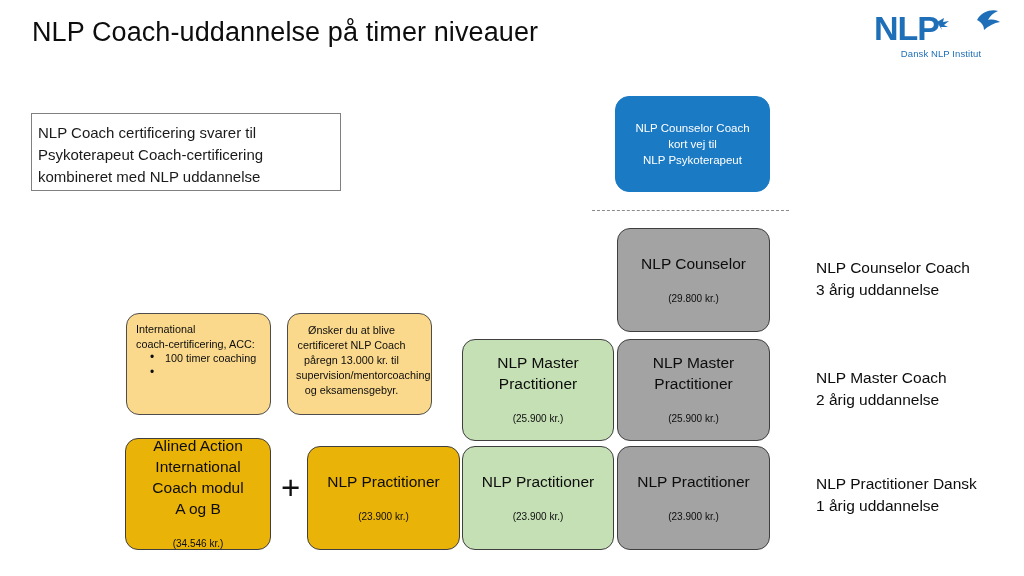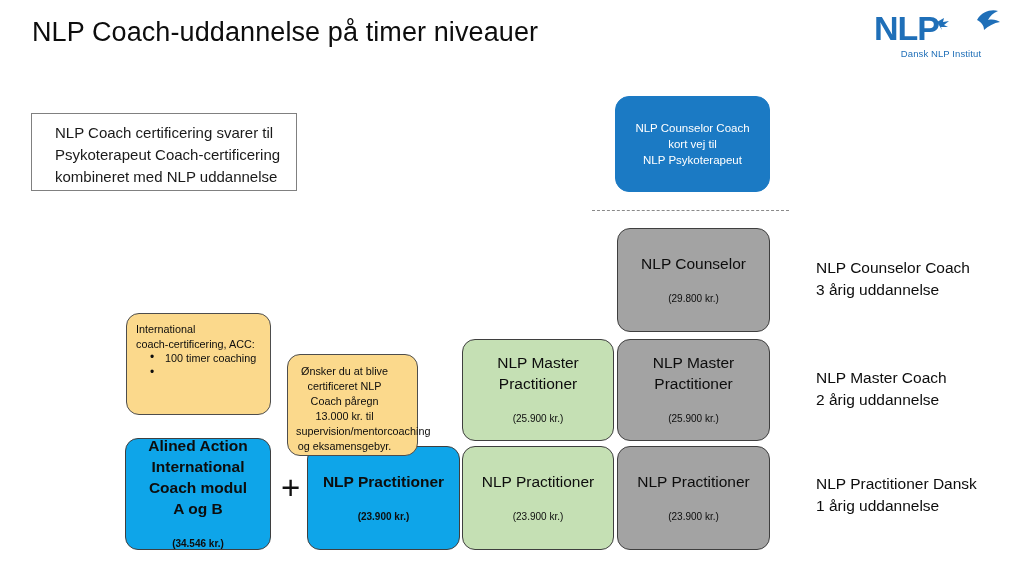--- a/index.html
+++ b/index.html
@@ -53,26 +53,26 @@
     color: #1f6fb8;
     letter-spacing: 0.1px;
     white-space: nowrap;
   }
 
   
   #note-box {
     position: absolute;
     left: 31px;
     top: 113px;
-    width: 266px;
+    width: 310px;
     height: 78px;
     border: 1.6px solid #808080;
     background: #ffffff;
     box-sizing: border-box;
-    padding: 8px 11px 0 23px;
+    padding: 8px 11px 0 6px;
   }
   #note-box .line {
     font-size: 15px;
     line-height: 22px;
     color: #1a1a1a;
     white-space: nowrap;
   }
 
   
   .node {
@@ -95,21 +95,21 @@
   .node .t2 {
     font-size: 10px;
     line-height: 18px;
     color: #0d0d0d;
     white-space: nowrap;
     margin-top: 16px;
   }
 
   .green-dark  { background: #a3a3a3; }
   .green-mid   { background: #c5e0b4; }
-  .green-light { background: #0ea5e9; font-weight: bold; }
+  .green-light { background: #eab308; }
 
   
   #blue-box {
     position: absolute;
     left: 615px;
     top: 96px;
     width: 155px;
     height: 96px;
     background: #1b7ac4;
     border: 1px solid #1b7ac4;
@@ -172,25 +172,24 @@
   }
   #yellow-left li .bullet {
     position: absolute;
     left: -2px;
     top: -1px;
     font-size: 12px;
   }
   #yellow-right {
     left: 287px;
     top: 313px;
-    width: 131px;
+    width: 145px;
     height: 102px;
     padding: 9px 24px 0 8px;
     text-align: center;
-    margin-top: 41px;
   }
   #yellow-right .rl {
     font-size: 10.8px;
     line-height: 15px;
     color: #0d0d0d;
   }
 
   
   #plus-sign {
     position: absolute;

